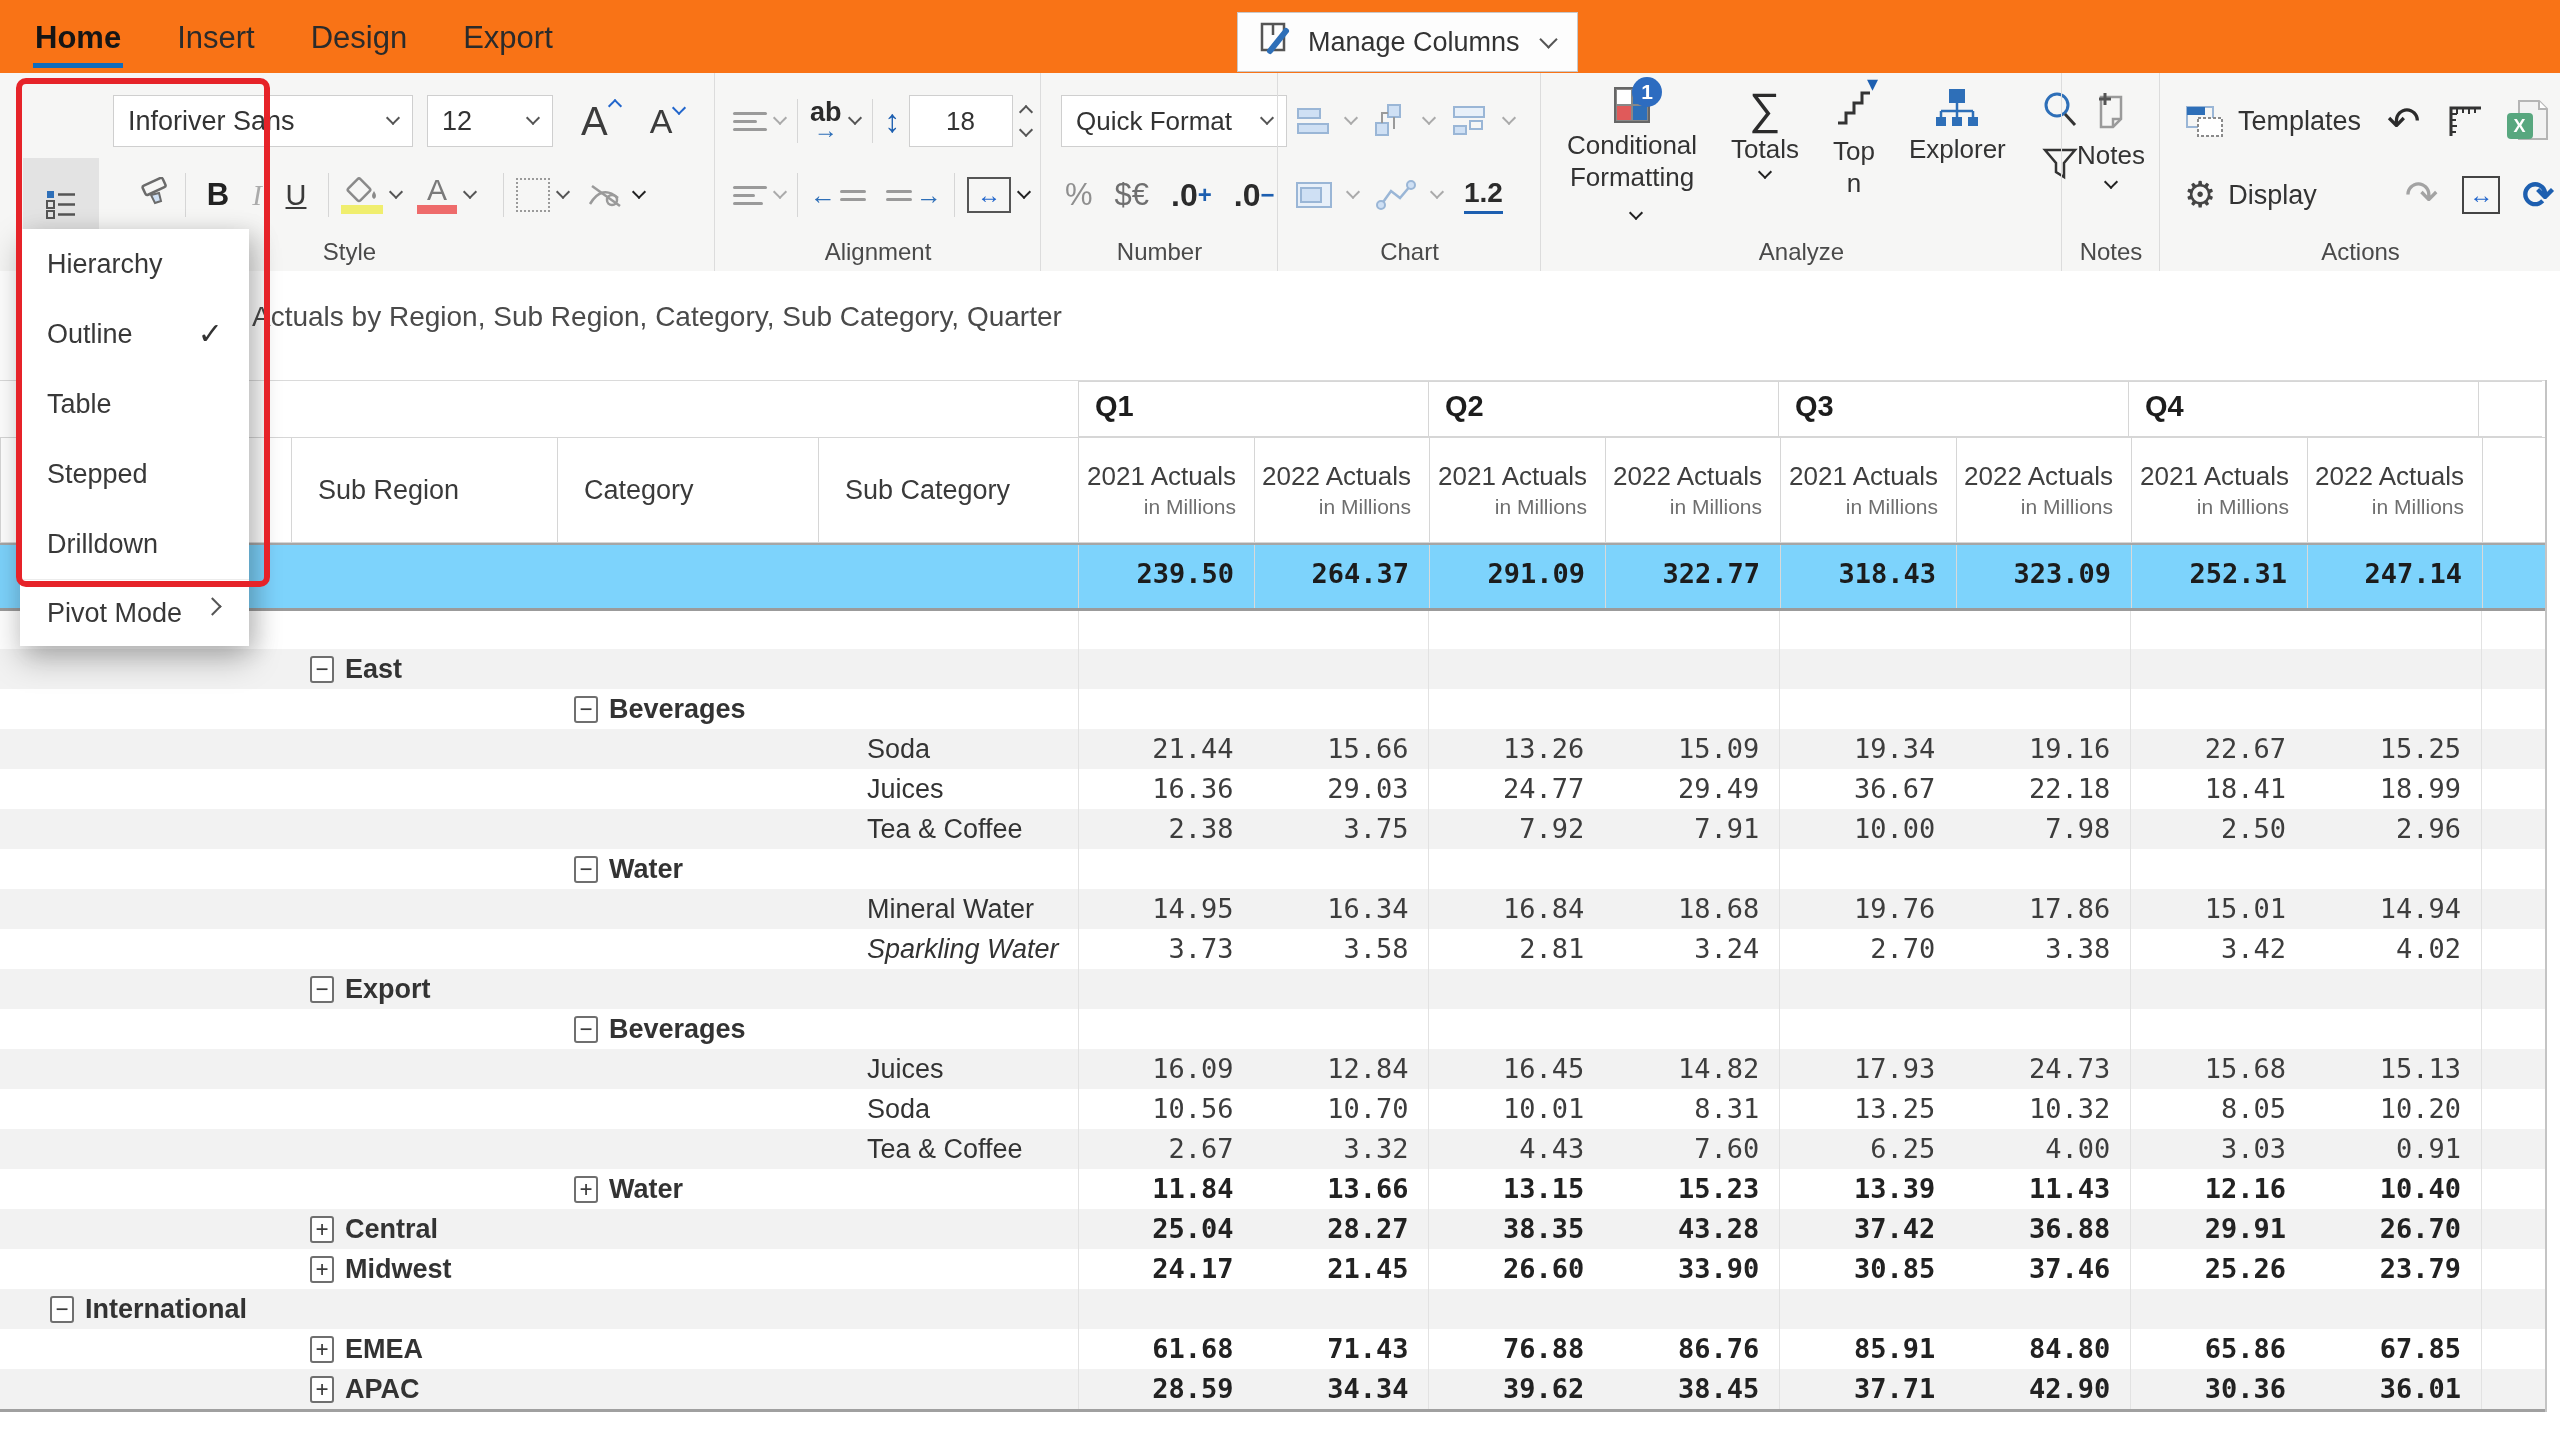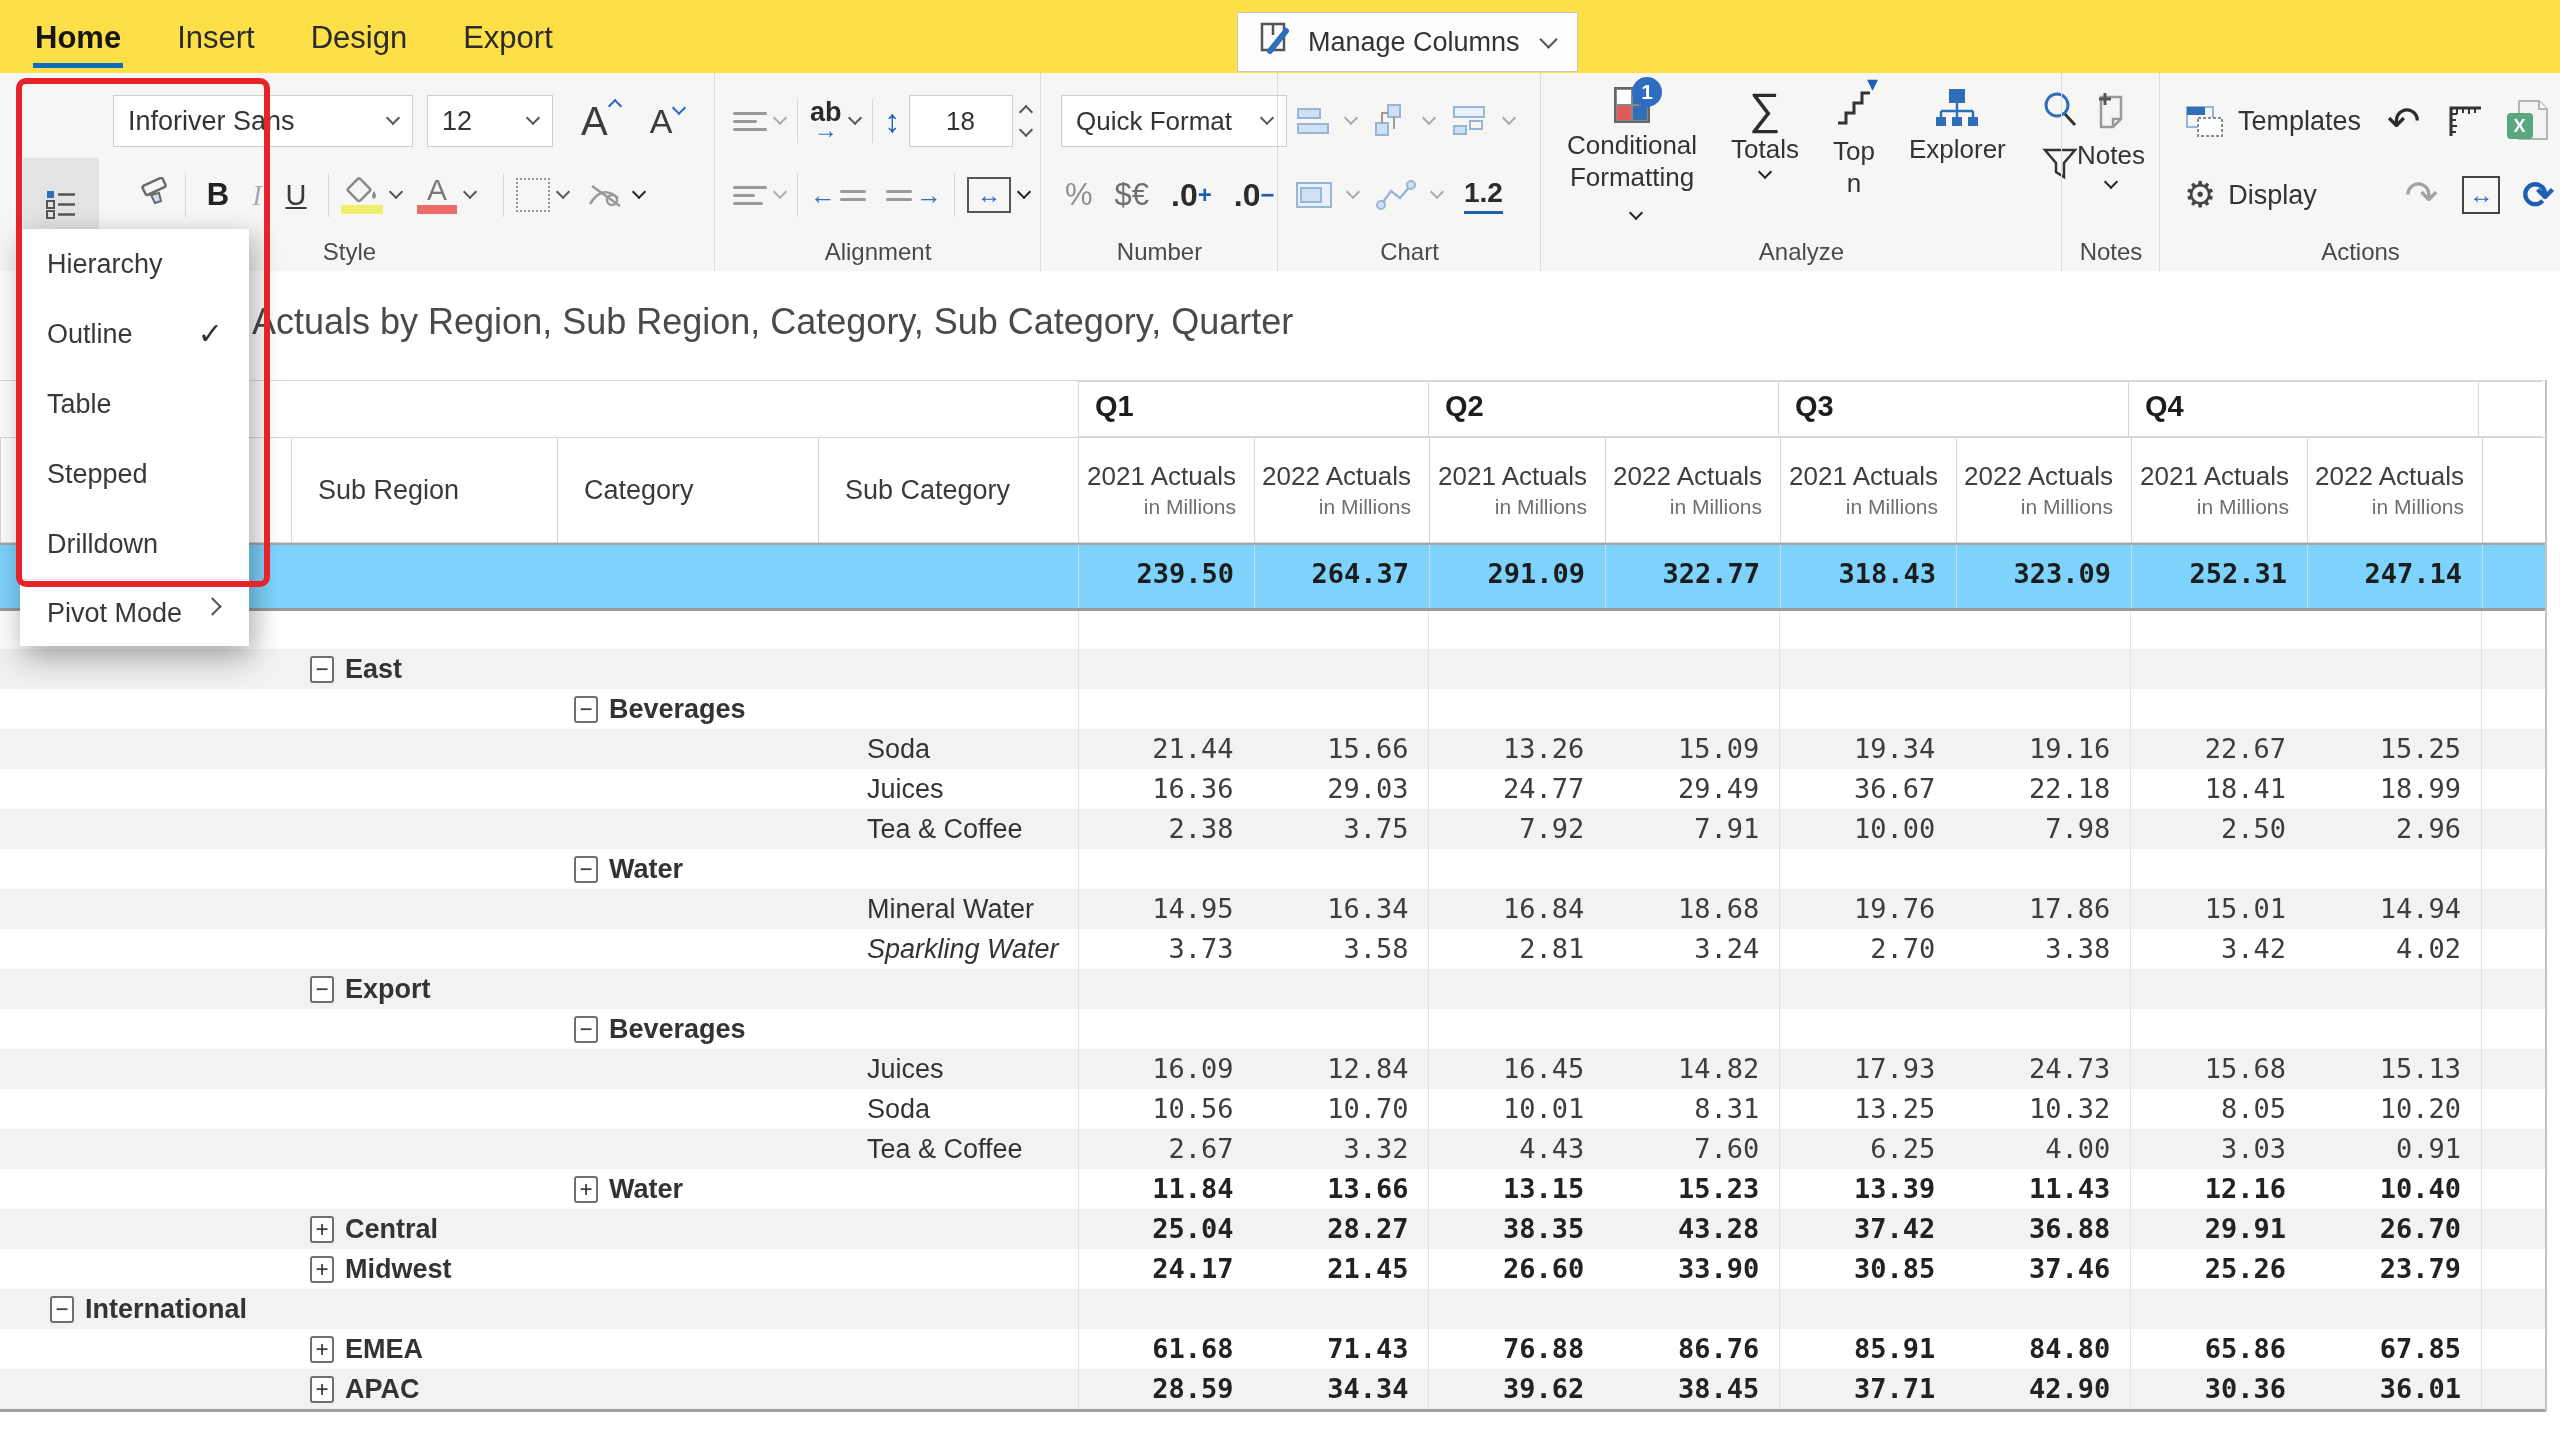--- a/index.html
+++ b/index.html
@@ -1,20 +1,20 @@
 <!DOCTYPE html>
 <html><head>
 <meta charset="utf-8">
 <style>
   html,body{margin:0;padding:0;}
   body{width:2560px;height:1444px;position:relative;overflow:hidden;background:#fff;
        font-family:"Liberation Sans",sans-serif;color:#303030;}
 
   
-  .topbar{position:absolute;left:0;top:0;width:2560px;height:73px;background:#fde047;}
+  .topbar{position:absolute;left:0;top:0;width:2560px;height:73px;background:#f97316;}
   .tabs{position:absolute;left:33px;top:0;height:73px;display:flex;gap:52px;align-items:center;}
   .tab{font-size:31px;color:#2b2b2b;padding:14px 2px 12px 2px;cursor:pointer;}
   .tab.active{font-weight:700;color:#151515;border-bottom:5px solid #0f6cbd;padding-bottom:7px;}
   .managecols{position:absolute;left:1237px;top:12px;height:58px;background:#fdfdfd;
       border:1px solid #c8c8c8;display:flex;align-items:center;gap:14px;padding:0 22px;font-size:27px;color:#333;}
 
   
   .ribbon{position:absolute;left:0;top:73px;width:2560px;height:198px;background:#f6f6f5;
       border-bottom:1px solid #d4d4d4;}
   .grp{position:absolute;top:0;height:198px;border-left:1px solid #dcdcdc;}
@@ -43,21 +43,21 @@
   .mitem{position:relative;height:70px;line-height:70px;padding-left:27px;font-size:27px;color:#383838;cursor:pointer;}
   .mcheck{position:absolute;right:26px;top:0;font-size:30px;color:#333;}
   .pivot{position:relative;height:66px;line-height:66px;padding-left:27px;font-size:27px;color:#383838;
       border-top:1px solid #ececec;cursor:pointer;}
   .pivot .chev{position:absolute;right:30px;top:26px;}
   .redbox{position:absolute;left:16px;top:78px;width:242px;height:497px;border:6px solid #e62329;
       border-radius:10px;z-index:45;pointer-events:none;}
 
   
   .content{position:absolute;left:0;top:271px;width:2560px;height:1173px;background:#fff;}
-  .pagetitle{position:absolute;left:252px;top:30px;font-size:36px;color:#4a4a4a;}
+  .pagetitle{position:absolute;left:252px;top:30px;font-size:28px;color:#4a4a4a;}
 
   
   .matrix{position:absolute;left:0;top:109px;width:2545px;border-right:2px solid #c4c4c4;}
   .qrow{display:flex;height:56px;border-top:1px solid #dadada;}
   .qspacer{width:1078px;}
   .qcell{width:350px;border-left:1px solid #d6d6d6;border-bottom:1px solid #d6d6d6;border-top:1px solid #d6d6d6;
       font-size:29px;font-weight:700;color:#1d1d1d;padding:8px 0 0 16px;box-sizing:border-box;background:#fff;}
   .qsliver{width:63px;border-left:1px solid #d6d6d6;border-bottom:1px solid #d6d6d6;border-top:1px solid #d6d6d6;}
   .hrow{display:flex;height:106px;}
   .dimcell{border:1px solid #d6d6d6;border-right:none;display:flex;align-items:center;

